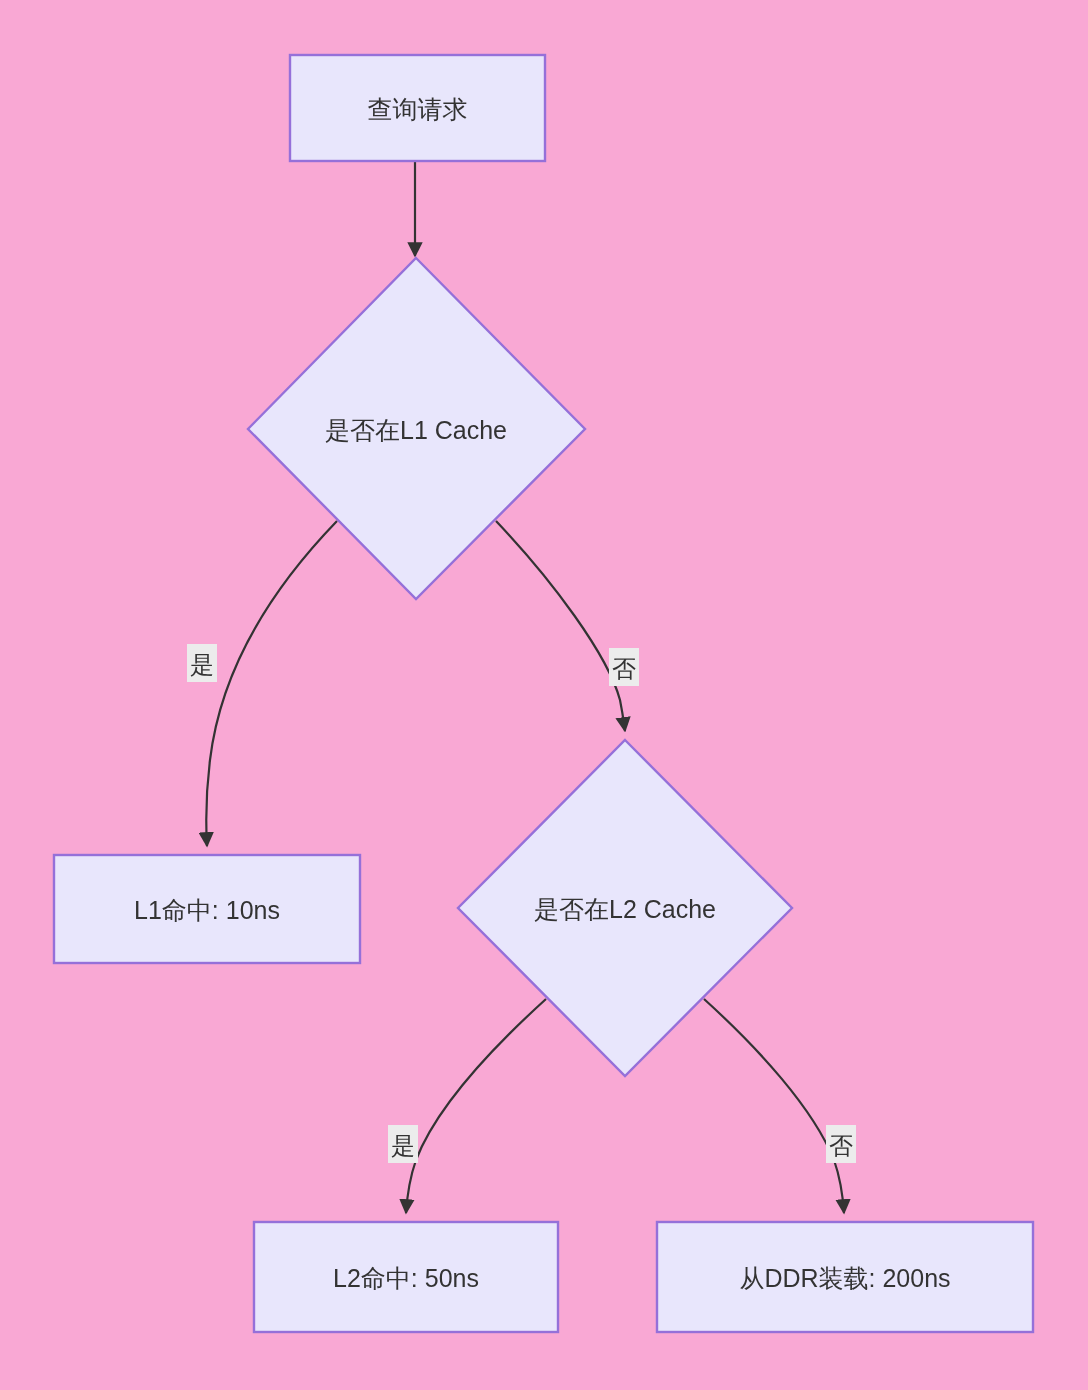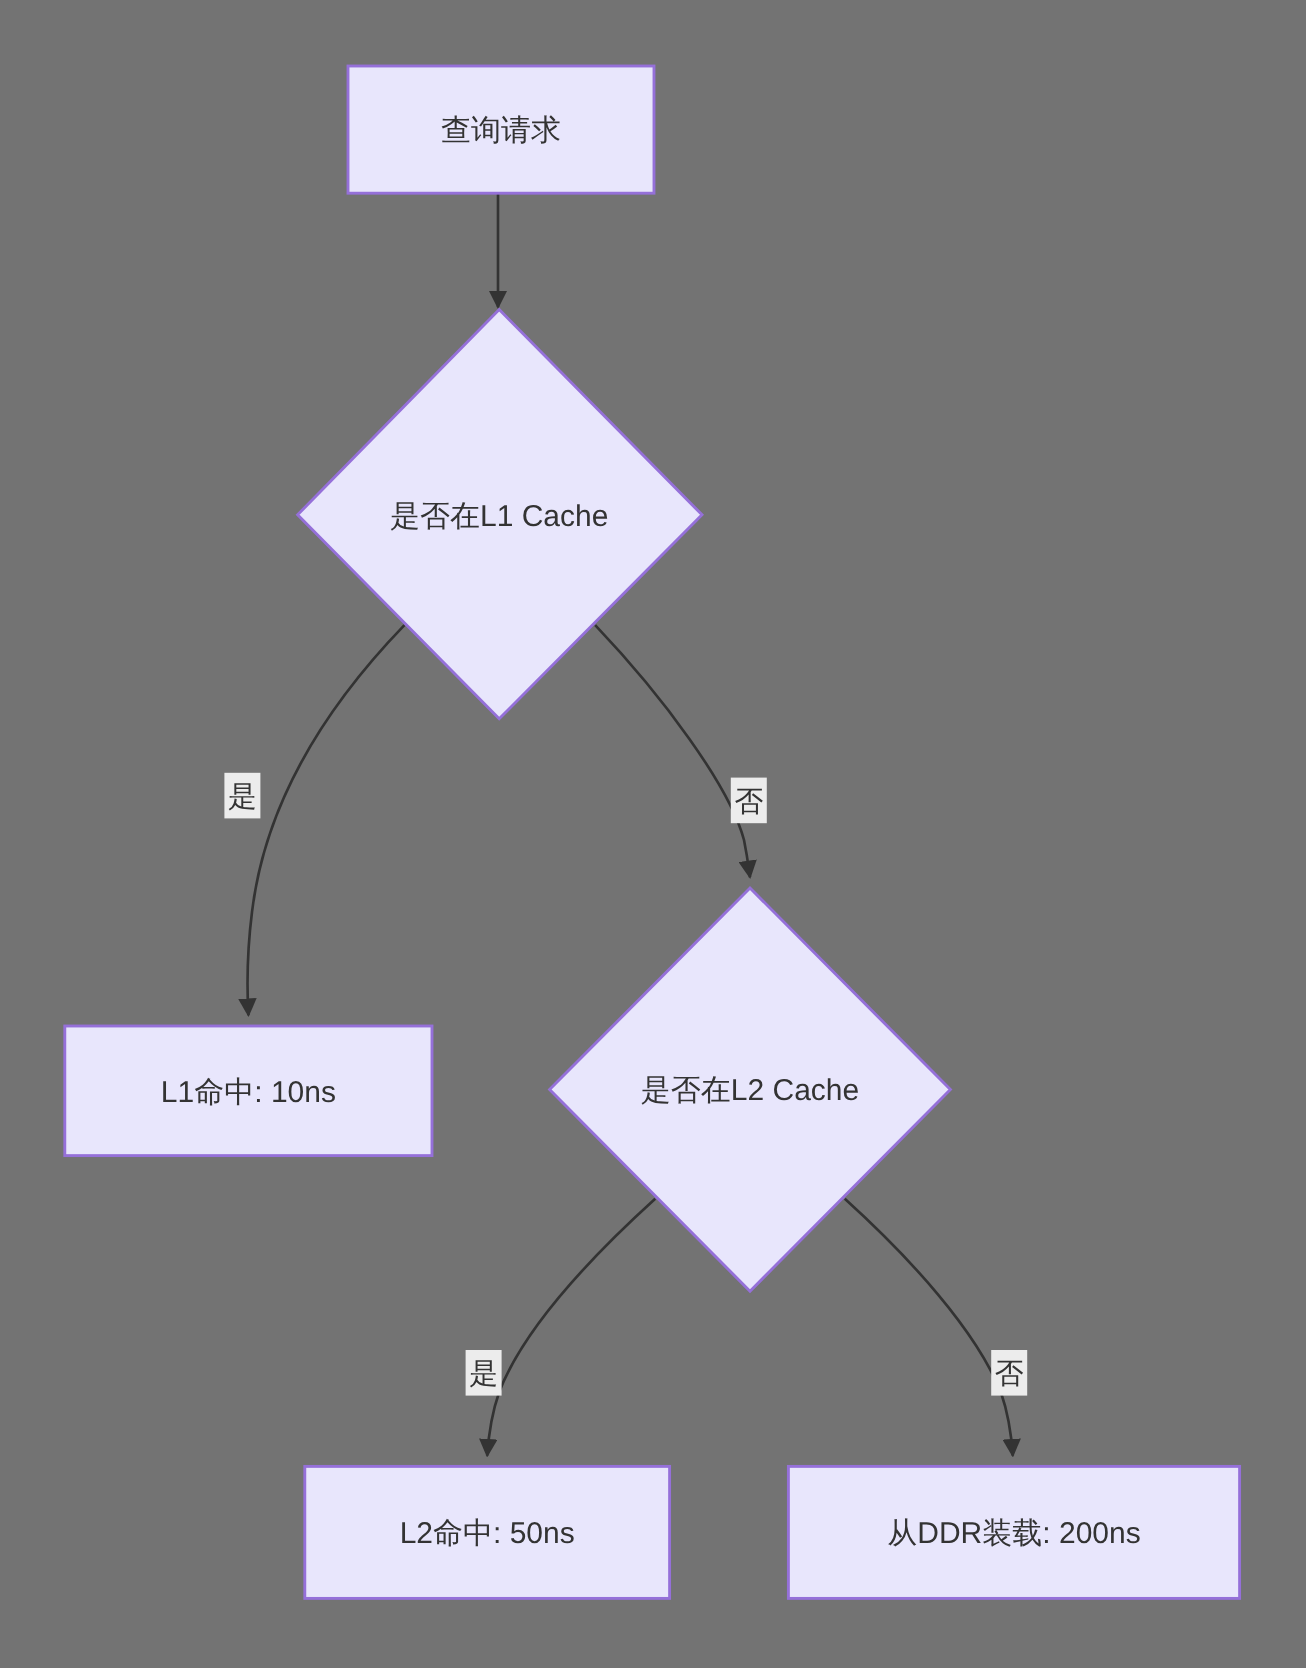--- a/index.html
+++ b/index.html
@@ -11,21 +11,21 @@
   body {
     width: 1088px;
     height: 1390px;
     font-family: "Liberation Sans", "DejaVu Sans", sans-serif;
     overflow: hidden;
   }
   #flow-root {
     position: relative;
     width: 1088px;
     height: 1390px;
-    background: #737373;
+    background: #f9a8d4;
   }
   #flow-svg {
     position: absolute;
     inset: 0;
     width: 1088px;
     height: 1390px;
     display: block;
   }
   .node-label {
     font-family: "Liberation Sans", "DejaVu Sans", sans-serif;

